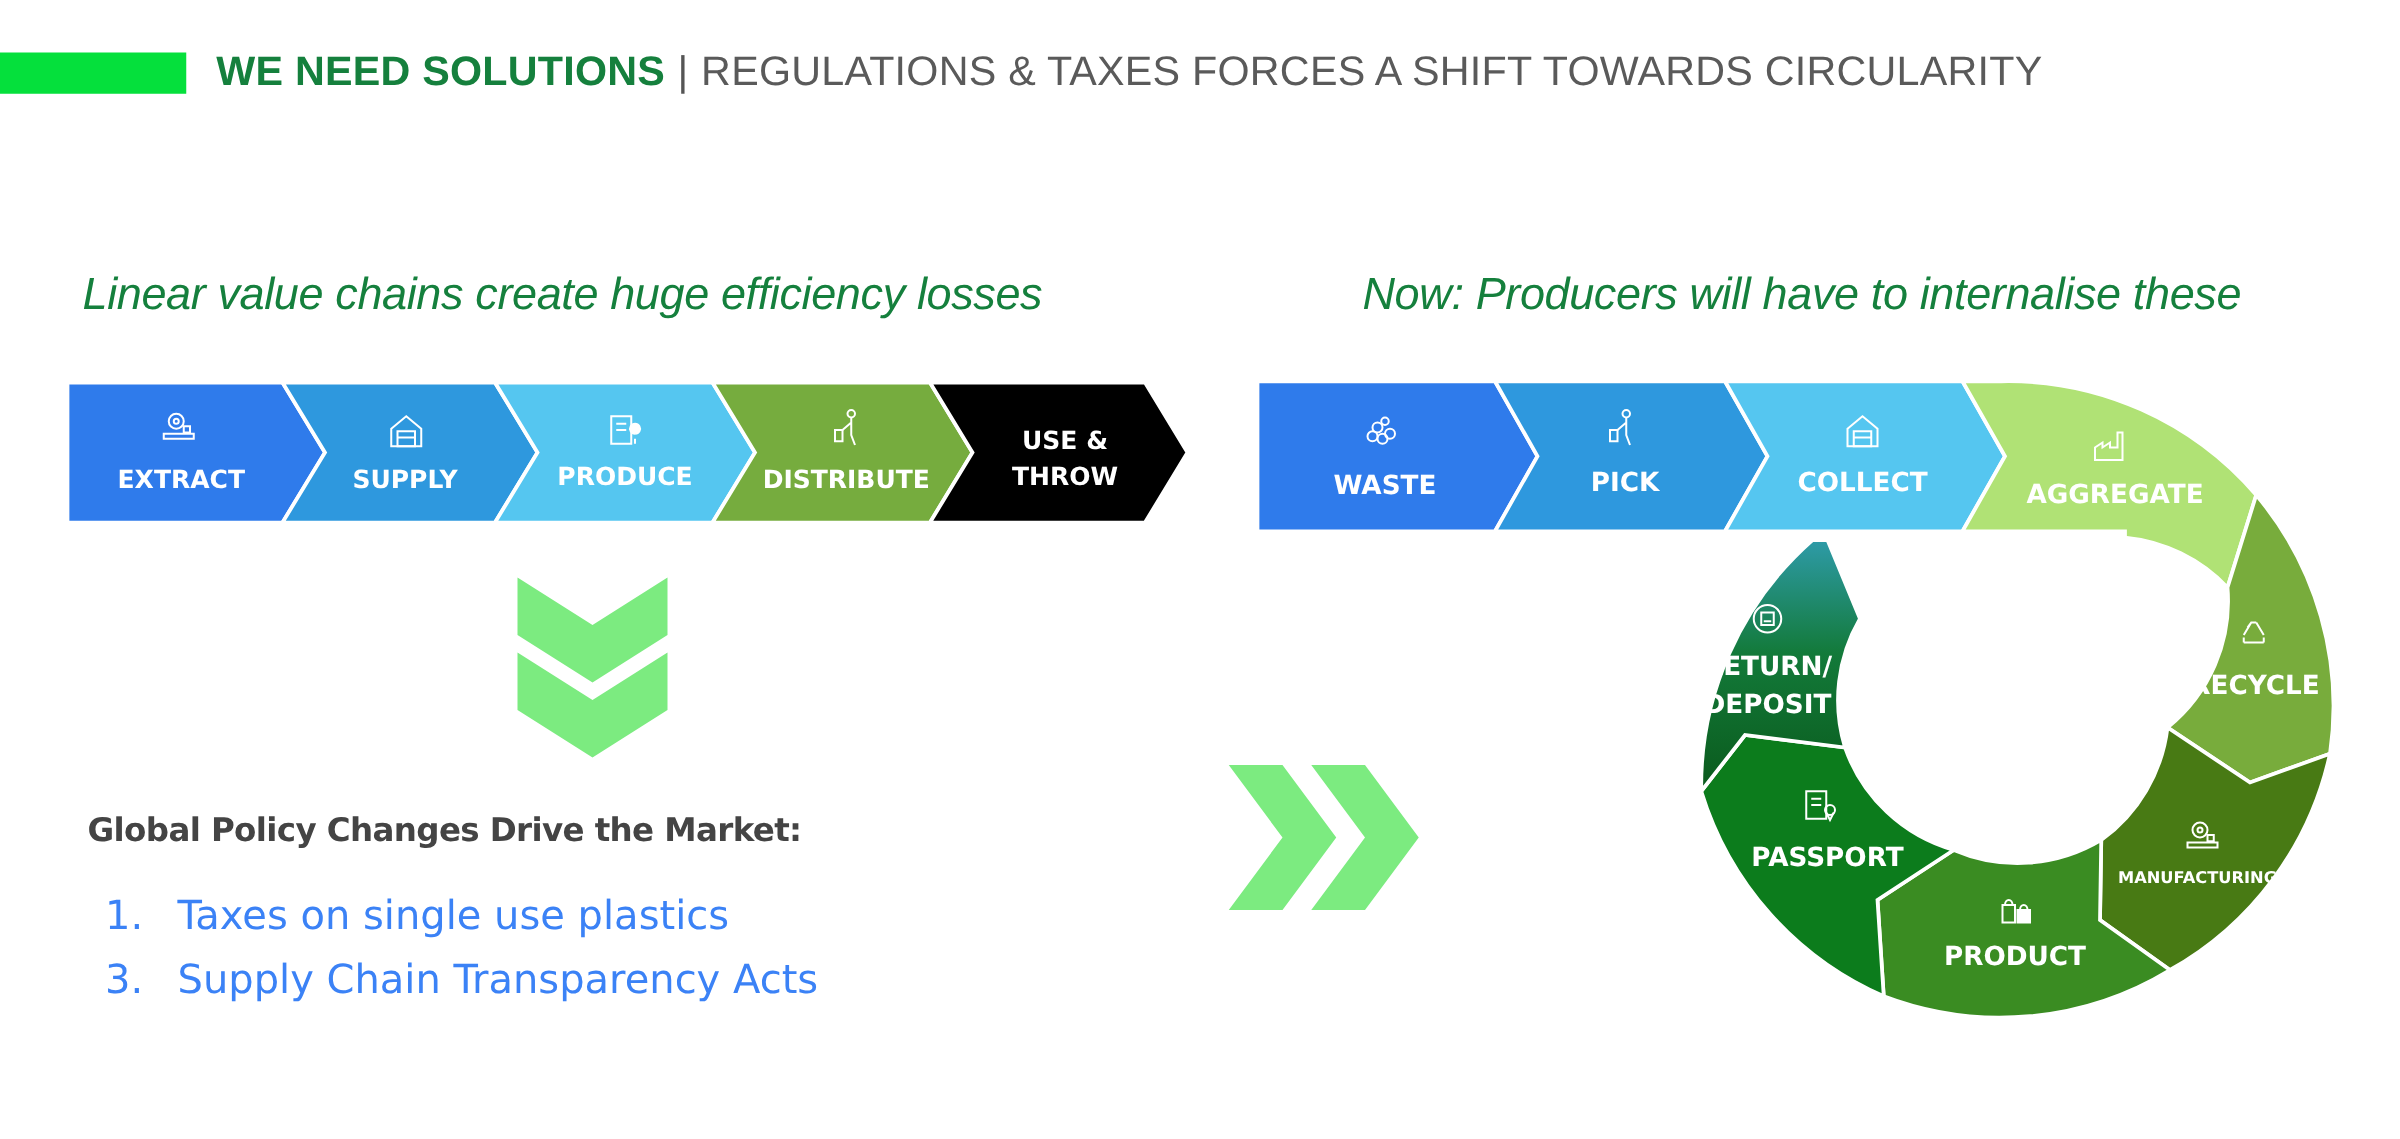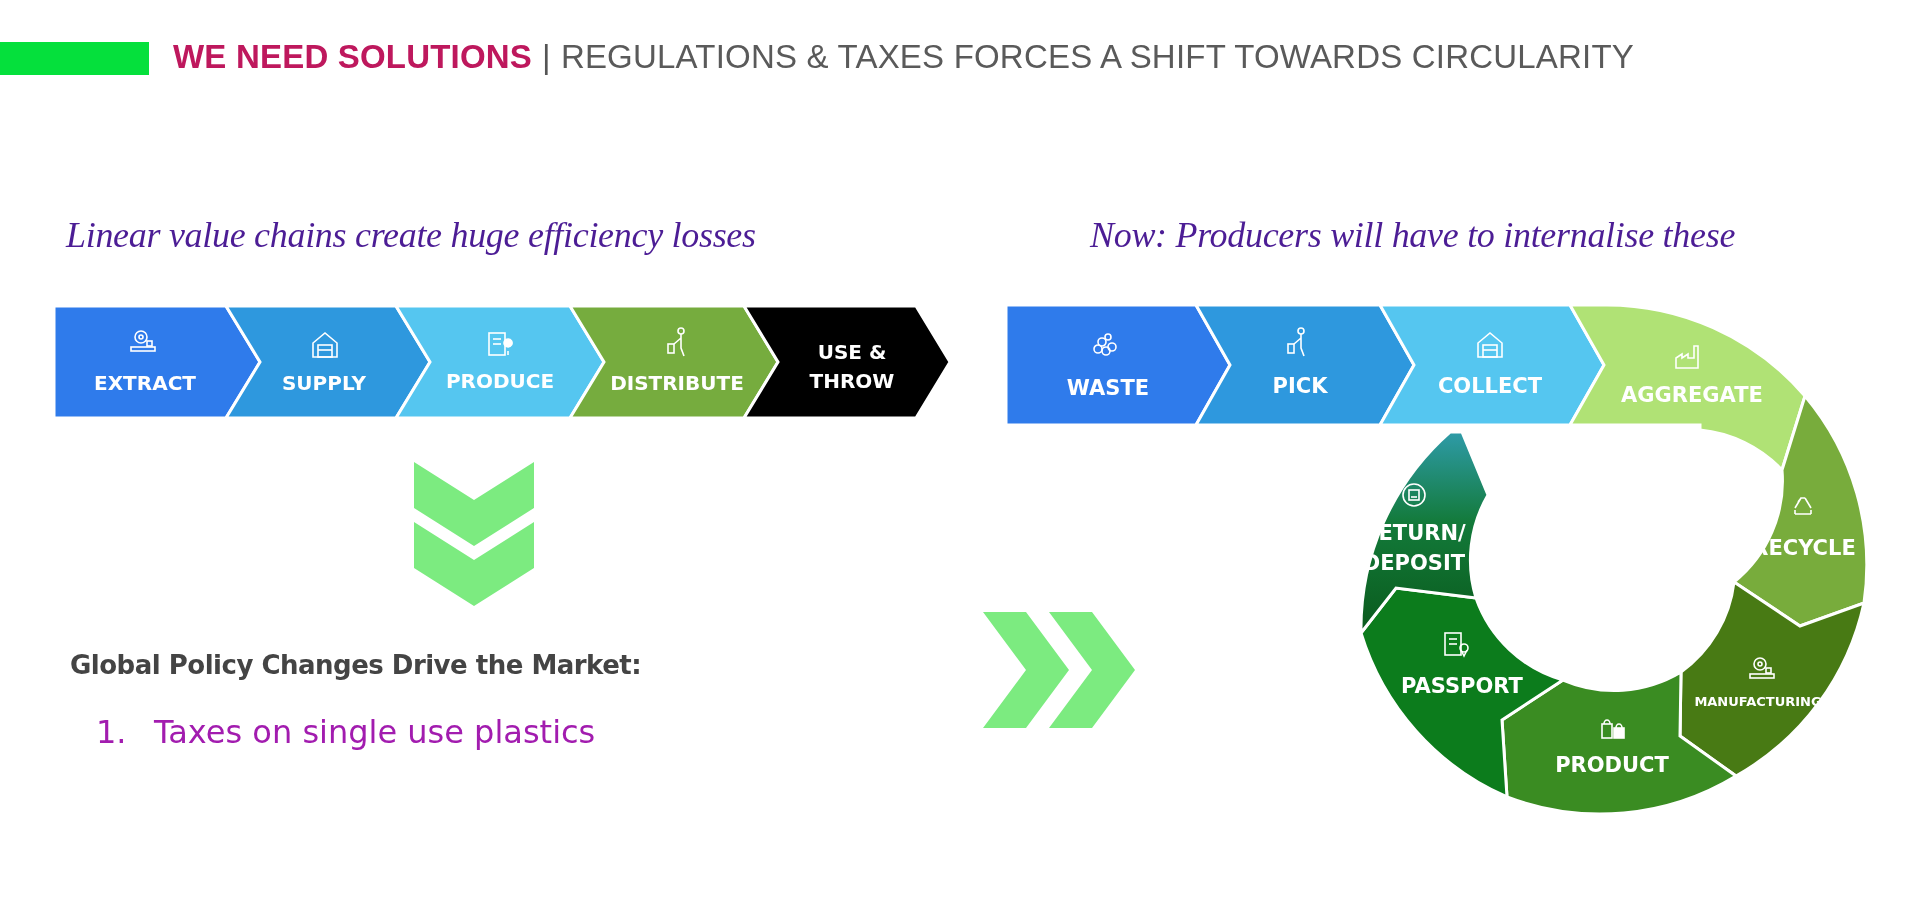--- a/index.html
+++ b/index.html
@@ -1,30 +1,30 @@
 <!DOCTYPE html>
 <html><head>
 <meta charset="utf-8">
 <style>
   html, body { margin: 0; padding: 0; background: #ffffff; }
   body { width: 1920px; height: 911px; position: relative; overflow: hidden;
          font-family: "DejaVu Sans", "Liberation Sans", sans-serif; }
   .accent-bar { position: absolute; left: 0; top: 42px; width: 149px; height: 33px; background: #05E03C; }
   .header { position: absolute; left: 173px; top: 38px; font-size: 33px; color: #5a5a5a; white-space: nowrap;
             font-family: "Liberation Sans", sans-serif; letter-spacing: 0.2px; }
-  .header .bold { font-weight: bold; color: #be185d; }
+  .header .bold { font-weight: bold; color: #15803d; }
   .header .sep { margin: 0 10px; color: #555; }
-  .subtitle { position: absolute; top: 214px; font-size: 36px; font-style: italic; color: #4c1d95;
-              font-family: Liberation Serif, serif; white-space: nowrap; letter-spacing: -0.3px; text-align: right; }
+  .subtitle { position: absolute; top: 214px; font-size: 36px; font-style: italic; color: #15803d;
+              font-family: Liberation Sans, sans-serif; white-space: nowrap; letter-spacing: -0.3px; text-align: right; }
   svg.flow { position: absolute; left: 0; top: 0; }
   .flow-label { font-family: "DejaVu Sans", sans-serif; font-weight: bold; fill: #ffffff; }
   .policy-title { position: absolute; left: 70px; top: 650px; font-size: 26px; font-weight: bold; color: #444;
                   font-family: "DejaVu Sans", sans-serif; white-space: nowrap; letter-spacing: -0.5px; }
-  .policy-list { position: absolute; left: 96px; top: 710px; margin: 0; padding: 0; list-style: none;
-                 font-family: "DejaVu Sans", sans-serif; font-size: 32px; color: #a21caf; }
+  .policy-list { position: absolute; left: 84px; top: 710px; margin: 0; padding: 0; list-style: none;
+                 font-family: "DejaVu Sans", sans-serif; font-size: 32px; color: #3b82f6; }
   .policy-list li { height: 51px; line-height: 44px; white-space: nowrap; }
   .policy-list .num { display: inline-block; width: 58px; }
 </style>
 </head>
 <body>
 
 <div class="accent-bar"></div>
 <div class="header">
   <span class="bold">WE NEED SOLUTIONS</span><span class="sep">|</span><span>REGULATIONS &amp; TAXES FORCES A SHIFT TOWARDS CIRCULARITY</span>
 </div>
@@ -190,13 +190,14 @@
       </g>
       <text class="flow-label" x="1414" y="540" font-size="21" text-anchor="middle">RETURN/</text>
       <text class="flow-label" x="1414" y="570" font-size="21" text-anchor="middle">DEPOSIT</text>
     </g>
   </g>
 </svg>
 
 <div class="policy-title">Global Policy Changes Drive the Market:</div>
 <ol class="policy-list">
   <li><span class="num">1.</span><span>Taxes on single use plastics</span></li>
+  <li><span class="num">3.</span><span>Supply Chain Transparency Acts</span></li>
 </ol>
 
 </body></html>

